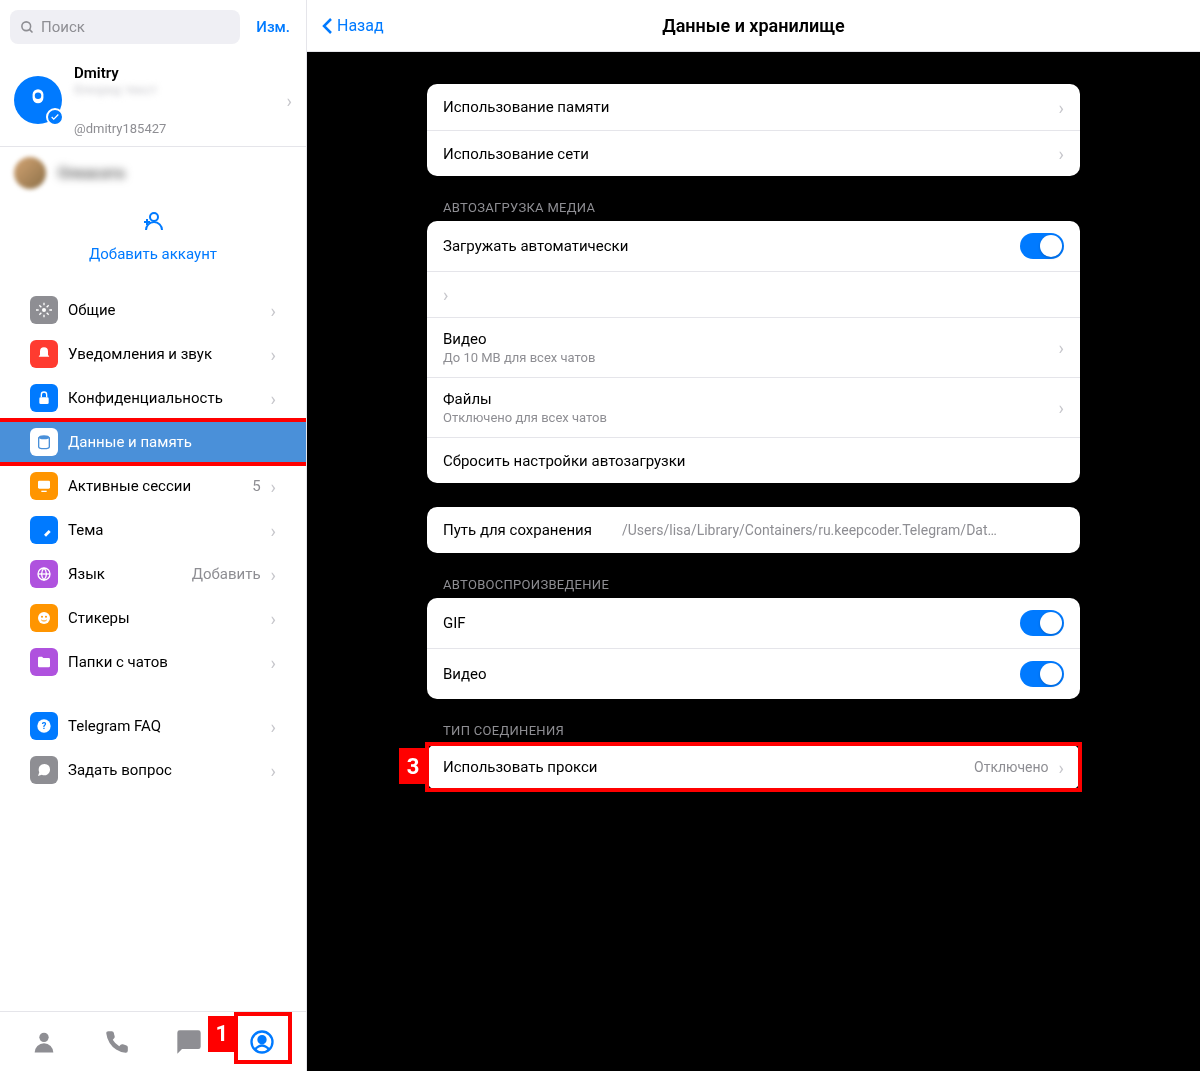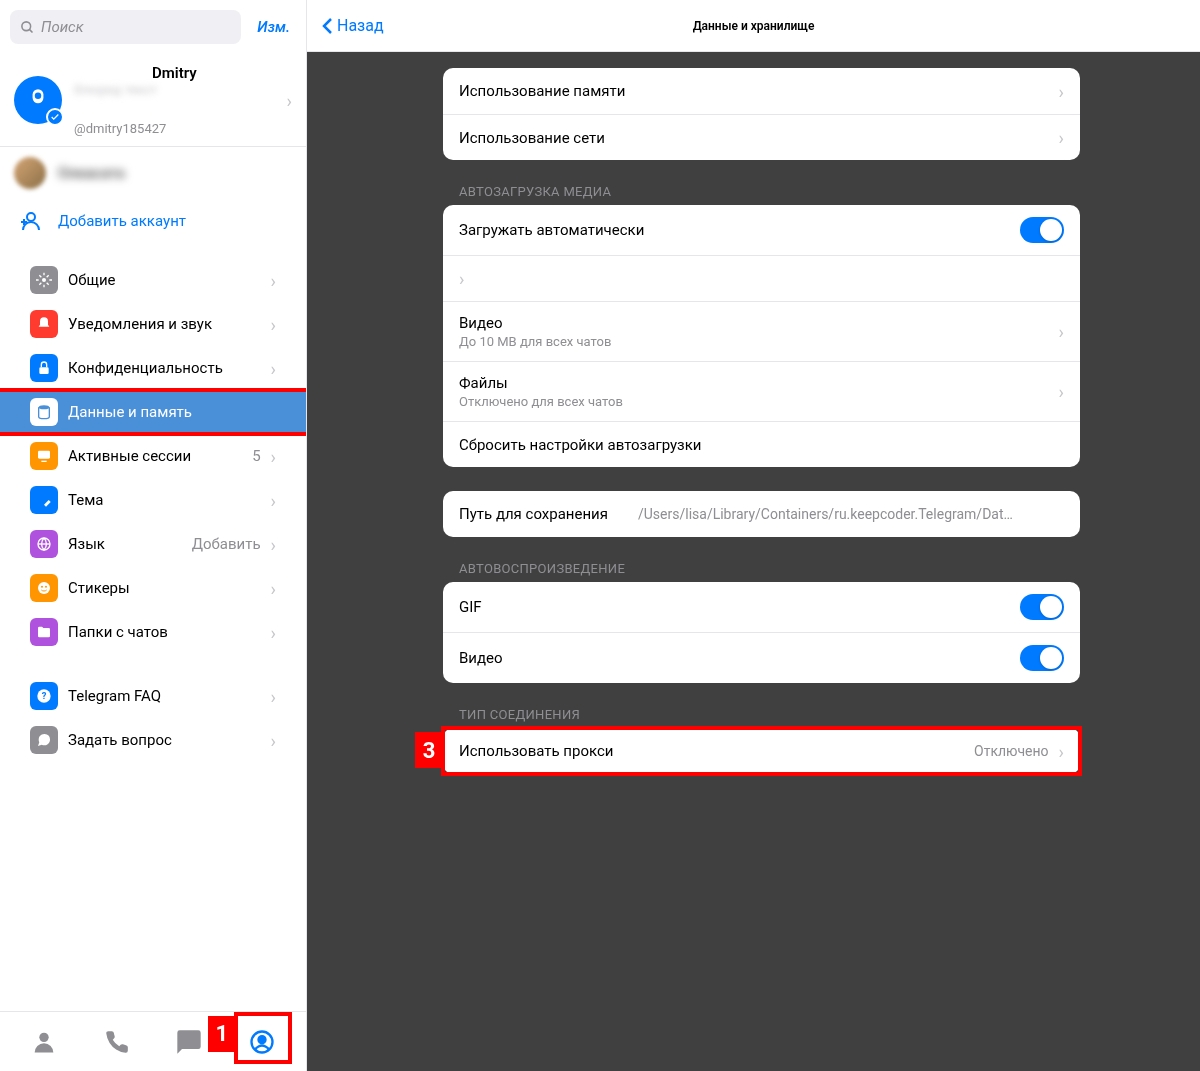--- a/index.html
+++ b/index.html
@@ -1,51 +1,51 @@
 <!DOCTYPE html>
 <html><head>
 <meta charset="utf-8">
 <style>
 * { margin: 0; padding: 0; box-sizing: border-box; font-family: -apple-system, BlinkMacSystemFont, "Segoe UI", Roboto, sans-serif; }
 body { width: 1200px; height: 1071px; background: #f2f2f7; display: flex; overflow: hidden; }
 .sidebar { width: 307px; min-width: 307px; background: #fff; border-right: 1px solid #e5e5ea; display: flex; flex-direction: column; }
-.sb-top { padding: 10px; display: flex; align-items: center; gap: 10px; font-style: italic; }
+.sb-top { padding: 10px; display: flex; align-items: center; gap: 10px; }
 .search-box { flex: 1; background: #efeff4; border-radius: 8px; height: 34px; display: flex; align-items: center; padding: 0 10px; color: #8e8e93; font-size: 15px; gap: 6px; }
 .edit-btn { color: #007aff; font-size: 15px; font-weight: 500; padding: 0 6px; }
 .profile { display: flex; align-items: center; padding: 10px 14px; gap: 12px; border-bottom: 1px solid #e5e5ea; position: relative; }
 .avatar-main { width: 48px; height: 48px; border-radius: 50%; background: #007aff; display: flex; align-items: center; justify-content: center; position: relative; }
 .avatar-badge { position: absolute; right: -2px; bottom: -2px; width: 18px; height: 18px; background: #007aff; border: 2px solid #fff; border-radius: 50%; display: flex; align-items: center; justify-content: center; }
 .profile-info { flex: 1; }
-.profile-name { font-weight: 600; font-size: 15px; text-align: center; }
+.profile-name { font-weight: 600; font-size: 15px; }
 .profile-sub { color: #c7c7cc; font-size: 13px; filter: blur(3px); }
 .profile-handle { color: #8e8e93; font-size: 13px; margin-top: 24px; }
 .chev { color: #c7c7cc; font-size: 18px; }
 .account-row { display: flex; align-items: center; padding: 10px 14px; gap: 12px; }
 .account-avatar { width: 32px; height: 32px; border-radius: 50%; background: linear-gradient(135deg,#d4a574,#8b6f47); filter: blur(2px); }
 .account-name { font-weight: 600; color: #555; filter: blur(4px); font-size: 15px; }
-.add-account { display: flex; align-items: center; padding: 10px 14px; gap: 12px; color: #007aff; font-size: 15px; border-bottom: 1px solid transparent; margin-bottom: 14px; }
+.add-account { display: flex; align-items: center; padding: 10px 14px; gap: 12px; color: #007aff; font-size: 15px; border-bottom: 1px solid transparent; margin-bottom: 14px; flex-direction: column; }
 .add-icon { width: 32px; display: flex; justify-content: center; }
 .settings-list { flex: 1; overflow-y: auto; }
 .row { display: flex; align-items: center; padding: 8px 30px; gap: 10px; font-size: 15px; position: relative; min-height: 40px; }
 .row .icon-box { width: 28px; height: 28px; border-radius: 6px; display: flex; align-items: center; justify-content: center; flex-shrink: 0; }
 .row .label { flex: 1; color: #000; }
 .row .value { color: #8e8e93; font-size: 15px; }
 .row.active { background: #4a90d9; color: #fff; }
 .row.active .label { color: #fff; }
 .hl-box { position: absolute; border: 4px solid #ff0000; pointer-events: none; z-index: 10; }
 .hl-num { position: absolute; background: #ff0000; color: #fff; font-weight: 700; font-size: 22px; width: 28px; height: 36px; display: flex; align-items: center; justify-content: center; z-index: 11; }
 .sb-space { height: 20px; }
 .bottom-tabs { height: 60px; border-top: 1px solid #e5e5ea; display: flex; justify-content: space-around; align-items: center; padding: 0 8px; }
 .tab-icon { width: 36px; height: 36px; display: flex; align-items: center; justify-content: center; color: #8e8e93; position: relative; }
 .tab-icon.active { color: #007aff; }
-.main { flex: 1; background: #404040; display: flex; flex-direction: column; }
+.main { flex: 1; background: #000000; display: flex; flex-direction: column; }
 .main-header { height: 52px; background: #fff; border-bottom: 1px solid #e5e5ea; display: flex; align-items: center; position: relative; }
 .back-btn { color: #007aff; font-size: 16px; display: flex; align-items: center; gap: 4px; padding: 0 14px; }
-.main-title { position: absolute; left: 50%; transform: translateX(-50%); font-weight: 600; font-size: 12px; }
-.content { flex: 1; padding: 16px 120px; overflow-y: auto; margin-left: 16px; }
+.main-title { position: absolute; left: 50%; transform: translateX(-50%); font-weight: 600; font-size: 18px; }
+.content { flex: 1; padding: 32px 120px; overflow-y: auto; }
 .group { background: #fff; border-radius: 10px; margin-bottom: 24px; overflow: hidden; }
 .group-header { color: #8e8e93; font-size: 13px; padding: 0 16px 6px; text-transform: uppercase; letter-spacing: 0.3px; }
 .g-row { display: flex; align-items: center; padding: 12px 16px; font-size: 15px; min-height: 46px; gap: 10px; }
 .g-row + .g-row { border-top: 1px solid #e5e5ea; }
 .g-row .g-label { flex: 1; color: #000; }
 .g-row .g-sub { color: #8e8e93; font-size: 13px; margin-top: 2px; }
 .g-row .g-val { color: #8e8e93; font-size: 14px; white-space: nowrap; overflow: hidden; text-overflow: ellipsis; max-width: 380px; }
 .g-row .g-col { flex: 1; display: flex; flex-direction: column; }
 .toggle { width: 44px; height: 26px; background: #007aff; border-radius: 13px; position: relative; }
 .toggle::after { content: ''; position: absolute; width: 22px; height: 22px; background: #fff; border-radius: 50%; top: 2px; right: 2px; box-shadow: 0 1px 3px rgba(0,0,0,0.2); }

